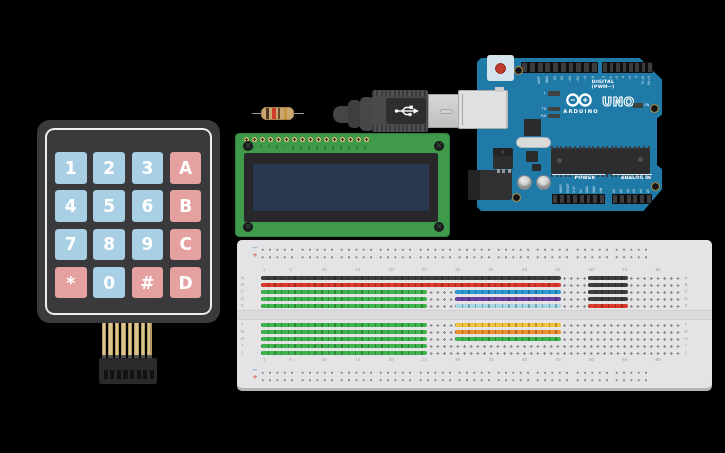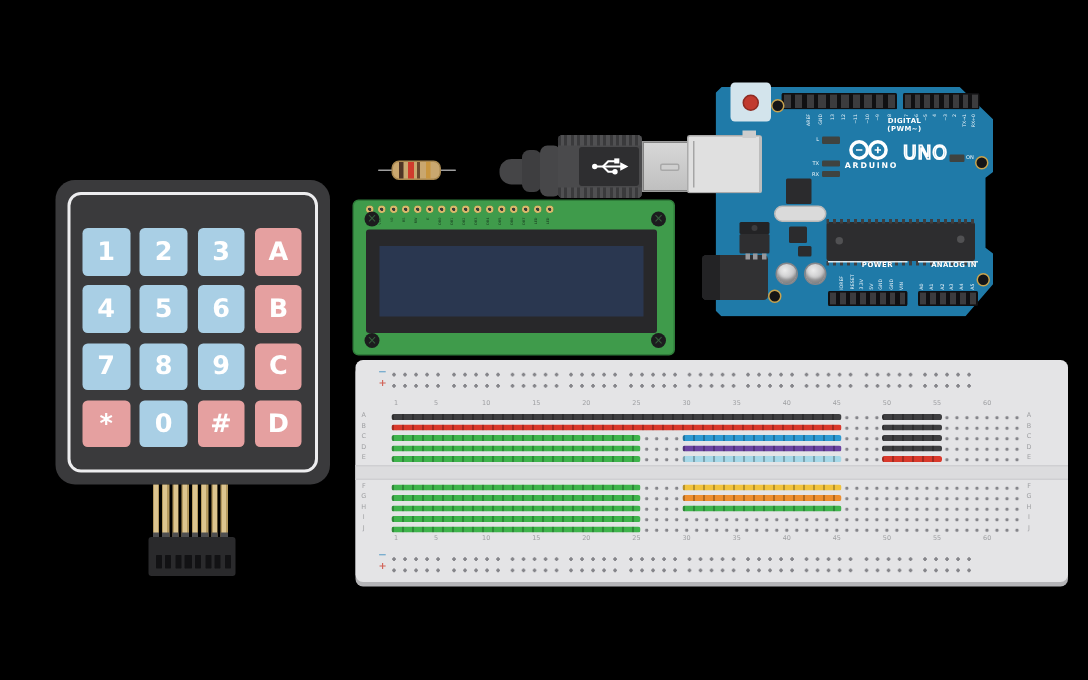--- a/index.html
+++ b/index.html
@@ -64,21 +64,21 @@
   .dip-fringe{position:absolute;width:99px;height:3px;background:repeating-linear-gradient(90deg,#3e3e40 0 2px,rgba(0,0,0,0) 2px 4.6px);}
   .dip-dot{position:absolute;width:5px;height:5px;background:#515153;border-radius:50%;}
   .cap{position:absolute;width:15px;height:15px;border-radius:50%;border:1px solid #86868a;box-sizing:border-box;
        background:radial-gradient(circle at 40% 32%,#ececec,#c2c2c4 60%,#a2a2a6);box-shadow:inset 0 -3px 2px rgba(0,0,0,0.28);}
   .mhole{position:absolute;width:9px;height:9px;background:#141416;border:1.2px solid #c8a34e;border-radius:50%;box-sizing:border-box;}
   .silk{position:absolute;height:0.8px;background:rgba(255,255,255,0.85);}
   .ledrect{position:absolute;width:12px;height:4.5px;background:#3f4340;border-radius:0.8px;}
   .ledlab{position:absolute;font-size:3.4px;color:#eef6fa;text-align:right;line-height:1.3;}
   #ard-digital-label{left:125px;top:27px;width:46px;text-align:center;font-size:4.6px;font-weight:bold;color:#fff;letter-spacing:0.3px;}
   #ard-brand{left:102px;top:56px;width:48px;text-align:center;font-size:5.2px;font-weight:bold;color:#fff;letter-spacing:1.2px;}
-  #ard-model{left:147px;top:42px;width:34px;font-size:12.5px;font-weight:normal;letter-spacing:0.5px;color:rgba(31,122,168,0);-webkit-text-stroke:1.1px #ffffff;}
+  #ard-model{left:147px;top:42px;width:34px;font-size:12.5px;font-weight:bold;letter-spacing:0.5px;color:rgba(31,122,168,0);-webkit-text-stroke:1.1px #ffffff;}
   #ard-on-label{left:189px;top:50.5px;width:10px;font-size:3.4px;color:#eef6fa;}
   #ard-power-label{left:106px;top:123px;width:48px;text-align:center;font-size:4.6px;font-weight:bold;color:#fff;letter-spacing:0.4px;}
   #ard-analog-label{left:159px;top:123px;width:44px;text-align:center;font-size:4.6px;font-weight:bold;color:#fff;letter-spacing:0.2px;}
   .reglegs{position:absolute;width:3px;height:4.5px;background:#98989c;}
 
   
   #bb{left:237px;top:240px;width:475px;height:148px;background:var(--bb-base);border-radius:5px;box-shadow:0 3px 0 #b4b4b7;}
   #bb-channel{left:0;top:70px;width:475px;height:10px;background:#dcdcde;border-top:1px solid #cfcfd2;border-bottom:1px solid #cfcfd2;box-sizing:border-box;}
   .bblabel{position:absolute;font-size:4.3px;color:#9fa0a3;text-align:center;line-height:1.2;}
   .railsym{position:absolute;width:10px;text-align:center;font-weight:bold;line-height:1;}

